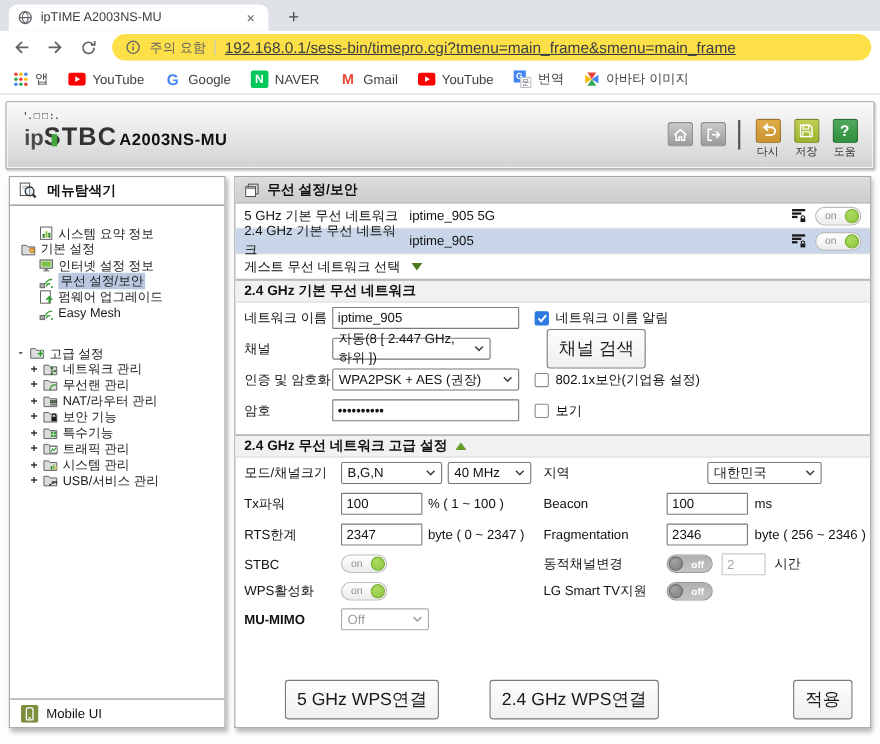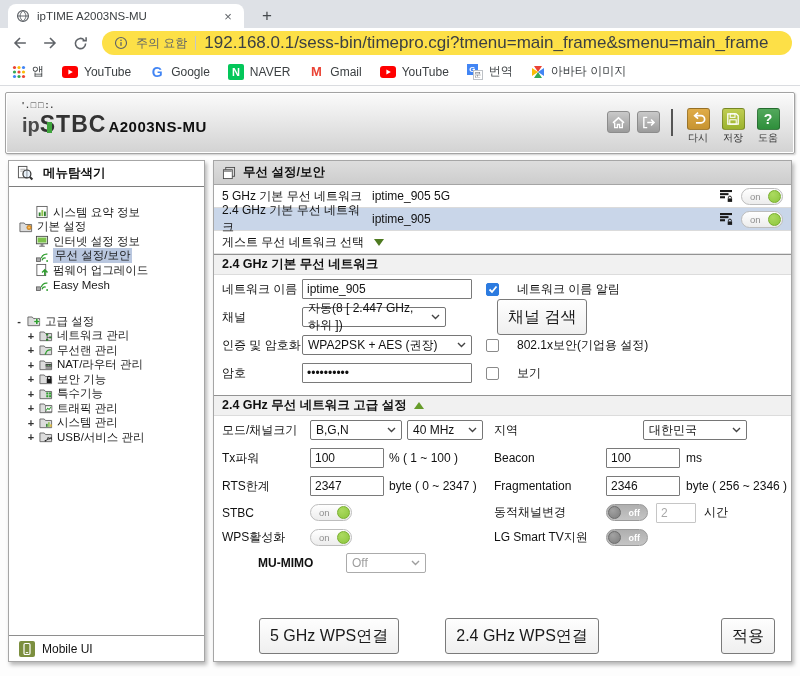--- a/index.html
+++ b/index.html
@@ -14,21 +14,21 @@
   .tab-title { flex:1; font-size:11.5px; color:#3C4043; white-space:nowrap; overflow:hidden; }
   .tab-close { font-size:13px; color:#5F6368; width:16px; text-align:center; cursor:default; }
   .newtab { position:absolute; left:254px; top:4px; width:26px; height:24px; display:flex;
     align-items:center; justify-content:center; font-size:17px; color:#45494D; }
   .toolbar { height:30px; background:#FFF; display:flex; align-items:center; padding:0 8px; gap:6px; }
   .navbtn { width:24px; height:24px; display:flex; align-items:center; justify-content:center; }
   .addressbar { flex:1; height:24px; background:#fde047; border-radius:12px; display:flex;
     align-items:center; padding:0 12px; gap:8px; margin-left:4px; }
   .chip-text { font-size:12px; color:#5F6368; white-space:nowrap; }
   .addr-div { width:1px; height:14px; background:#C4C7CB; }
-  .url-text { font-size:17px; color:#3C4043; white-space:nowrap; overflow:hidden; }
+  .url-text { font-size:14px; color:#3C4043; white-space:nowrap; overflow:hidden;text-decoration:underline; }
   .bookmarks { height:28px; background:#FFF; display:flex; align-items:center; padding:0 12px;
     gap:18px; border-bottom:1px solid #DADCE0; }
   .bm { display:flex; align-items:center; gap:6px; font-size:12px; color:#3C4043; white-space:nowrap; }
   .bm-letter { width:16px; height:16px; display:flex; align-items:center; justify-content:center;
     font-weight:bold; font-size:12px; }
   .naver-sq { background:#03C75A; color:#FFF; font-size:11px; border-radius:2px; }
   .google-g { color:#4285F4; font-size:14px; }
   .gmail-m { color:#EA4335; font-size:13px; }
   .tr-icon { width:16px; height:16px; position:relative; }
   .tr-g { position:absolute; left:0; top:0; width:11px; height:11px; background:#4285F4; color:#FFF;
@@ -88,21 +88,21 @@
   .net-icons { display:flex; align-items:center; gap:7px; padding-right:8px; }
   .guest-row { height:23px; display:flex; align-items:center; border-bottom:1px solid #E2E2E2;
     font-size:12px; color:#111; padding-left:8px; gap:10px; }
   .sec-head { height:21px; background:#F1F1F1; border-top:1px solid #939393; border-bottom:1px solid #DCDCDC;
     display:flex; align-items:center; gap:7px; padding:0 8px; font-size:12.5px; font-weight:bold; color:#111; }
   .form-row { height:28px; display:flex; align-items:center; font-size:12px; color:#111; }
   .fr-label { width:88px; padding-left:8px; flex:none; }
   .fr-label-adv { width:96px; padding-left:8px; flex:none; }
   .adv-col1 { width:184px; display:flex; align-items:center; gap:5px; flex:none; }
   .adv-label2 { width:112px; flex:none; }
-  .rgroup { margin-left:14px; display:flex; align-items:center; gap:18px; }
+  .rgroup { margin-left:14px; display:flex; align-items:center; gap:6px; }
   .gap8 { height:8px; }
   input.ui { height:20px; border:1px solid #7A7A7A; border-radius:1px; padding:0 4px; font-size:12px;
     color:#111; font-family:inherit; background:#FFF; }
   .w170 { width:170px; } .w74 { width:74px; } .w40 { width:40px; }
   input.dis { border-color:#C6C6C6; color:#A8A8A8; }
   .sel { height:20px; border:1px solid #767676; border-radius:2px; background:#FFF; display:inline-flex;
     align-items:center; justify-content:space-between; padding:0 5px; font-size:12px; color:#111; gap:6px; }
   .sel.dis { color:#9E9E9E; border-color:#ABABAB; }
   .btn { height:36px; border:1px solid #7A7A7A; border-radius:3px; background:linear-gradient(#FEFEFE,#EFEFEF);
     display:inline-flex; align-items:center; justify-content:center; font-size:16px; color:#1A1A1A; padding:0 10px;margin-left:37px; }
@@ -629,21 +629,21 @@
         </span>
     </span>
     <span class="adv-label2">LG Smart TV지원</span>
     <span class="tog off">
         <span class="tog-knob"></span>
         <span class="tog-text">off</span>
       </span>
   </div>
 
   <div class="form-row" style="height:25px;">
-    <span class="fr-label-adv" style="font-weight:bold;margin-left:36px;">MU-MIMO</span>
+    <span class="fr-label-adv" style="font-weight:bold;">MU-MIMO</span>
     <span class="sel dis" style="width:80px;">
       <span>Off</span>
       <svg width="9" height="6" viewBox="0 0 9 6">
           <path d="M1 1l3.5 3.5L8 1" fill="none" stroke="#9E9E9E" stroke-width="1.4"></path>
         </svg>
     </span>
   </div>
 
   <div class="main-footer">
     <span class="btn btn-wide">5 GHz WPS연결</span>

